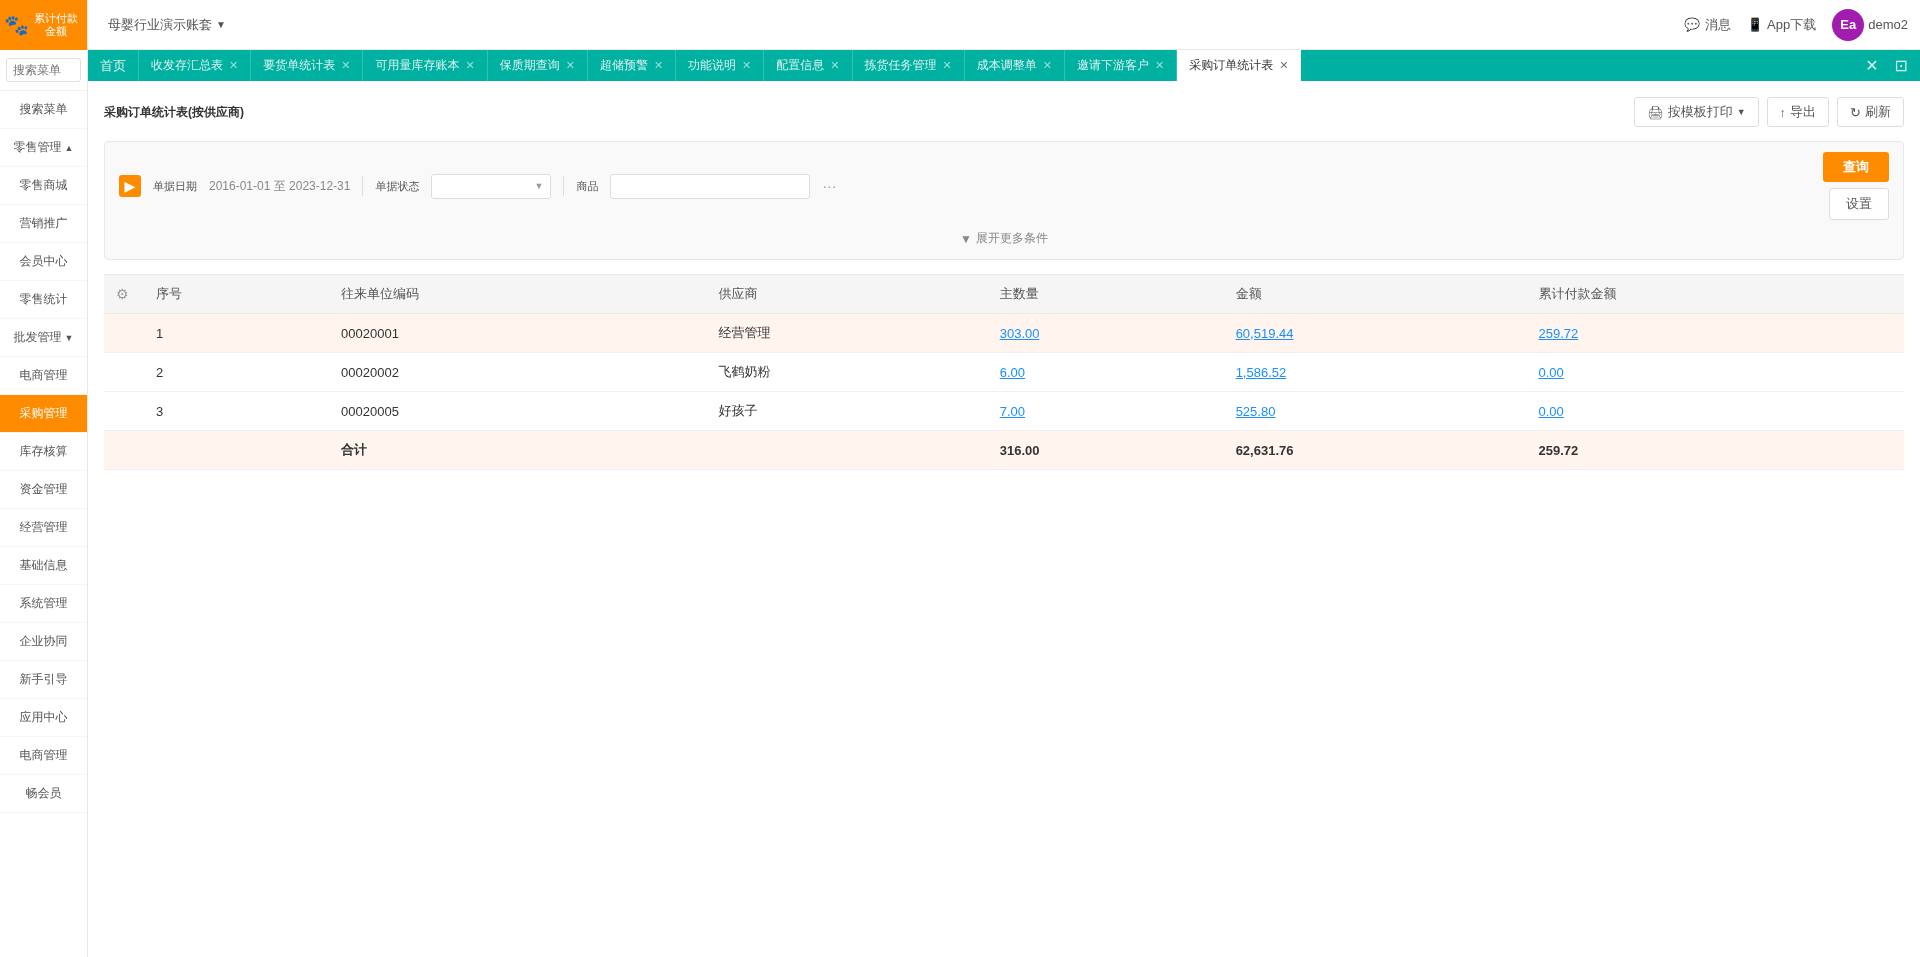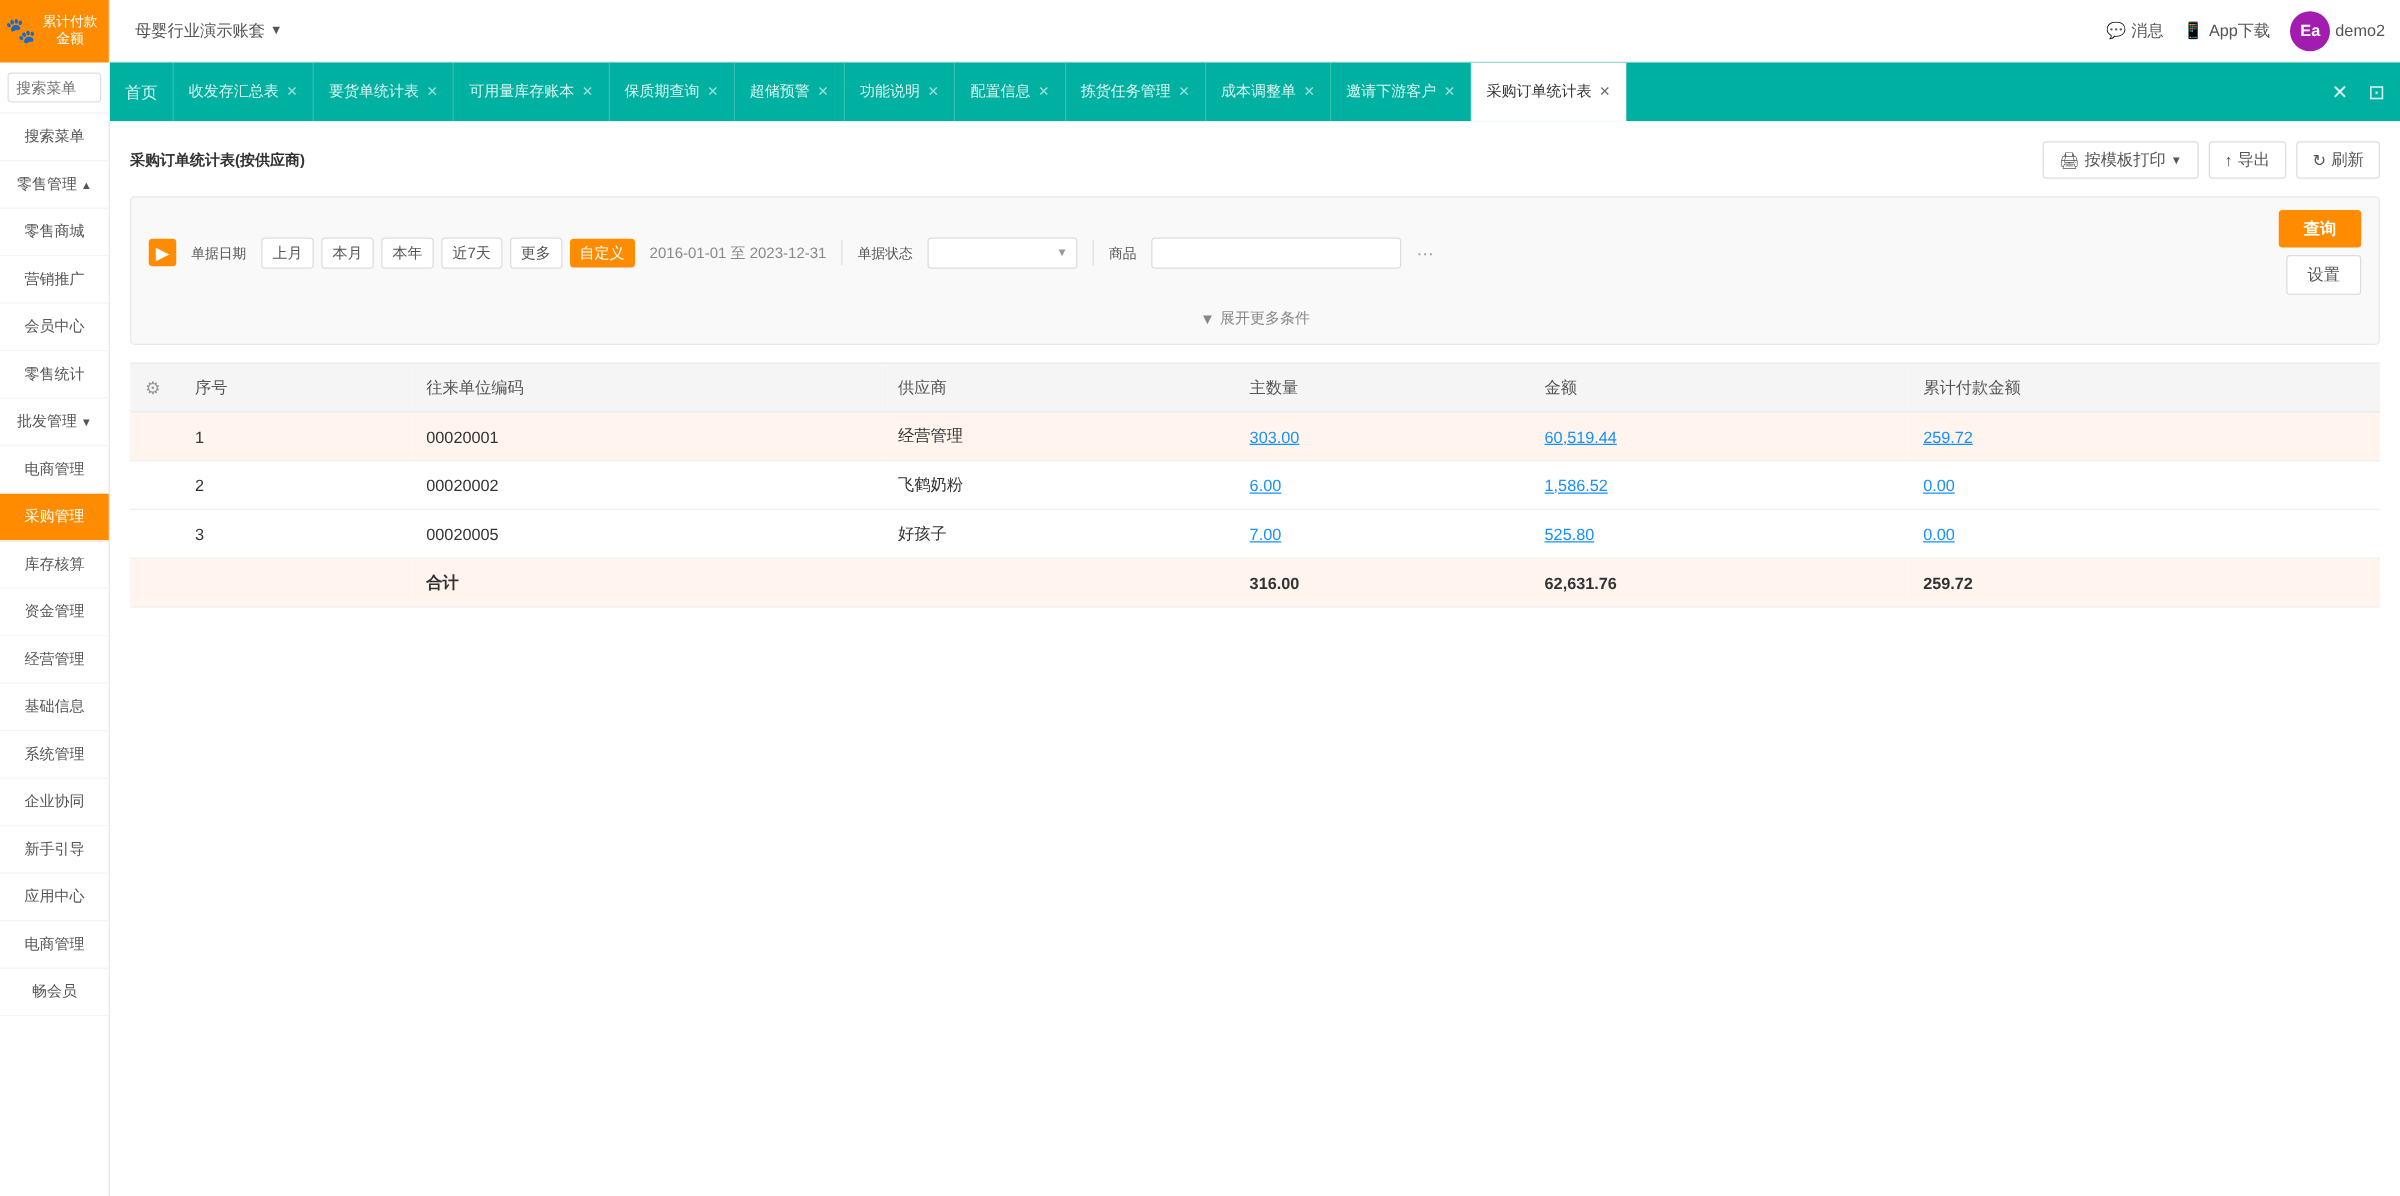--- a/index.html
+++ b/index.html
@@ -115,21 +115,21 @@
       justify-content: center;
       font-size: 13px;
       font-weight: bold;
     }
 
     
     .tab-bar {
       background: #00b0a0;
       display: flex;
       align-items: center;
-      height: 47px;
+      height: 31px;
       overflow-x: auto;
       scrollbar-width: none;
       flex-shrink: 0;
       justify-content: center;
     }
     .tab-bar::-webkit-scrollbar { display: none; }
     .tab-item {
       display: flex;
       align-items: center;
       padding: 0 12px;
@@ -587,28 +587,20 @@
         </button>
       </div>
     </div>
 
     <div class="filter-bar">
       <div class="filter-row">
         <button class="filter-toggle-btn">▶</button>
 
         <span class="filter-label">单据日期</span>
 
-        <div class="filter-date-group">
-          <button class="filter-date-btn">上月</button>
-          <button class="filter-date-btn">本月</button>
-          <button class="filter-date-btn">本年</button>
-          <button class="filter-date-btn">近7天</button>
-          <button class="filter-date-btn">更多</button>
-          <span class="filter-custom-badge">自定义</span>
-        </div>
 
         <span class="filter-date-range">2016-01-01 至 2023-12-31</span>
 
         <div class="filter-divider"></div>
 
         <span class="filter-label">单据状态</span>
         <div class="filter-select-wrapper">
           <select class="filter-select">
             <option value=""></option>
           </select>

